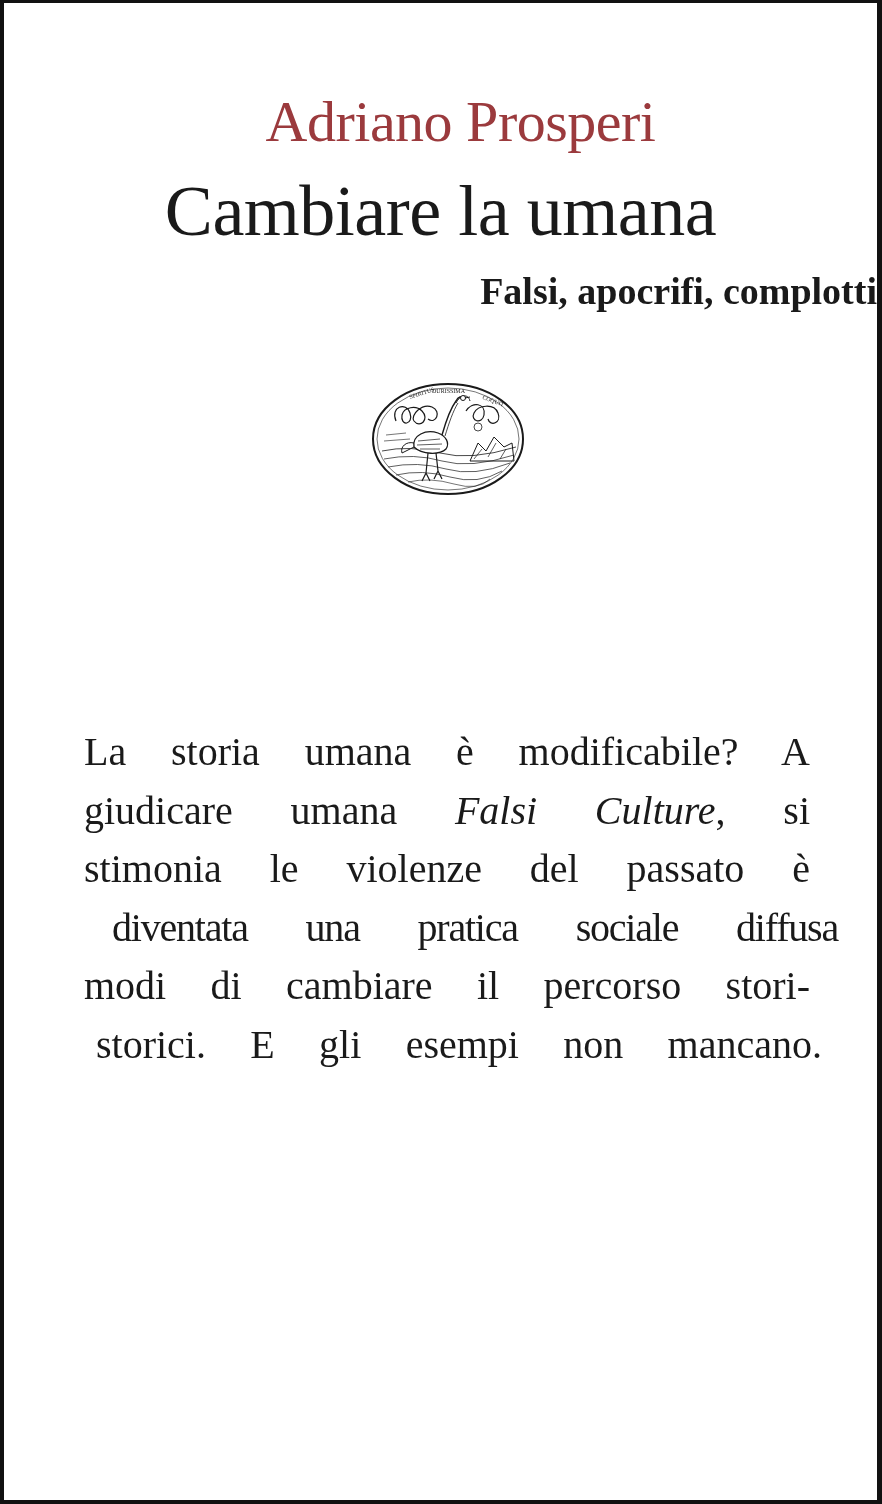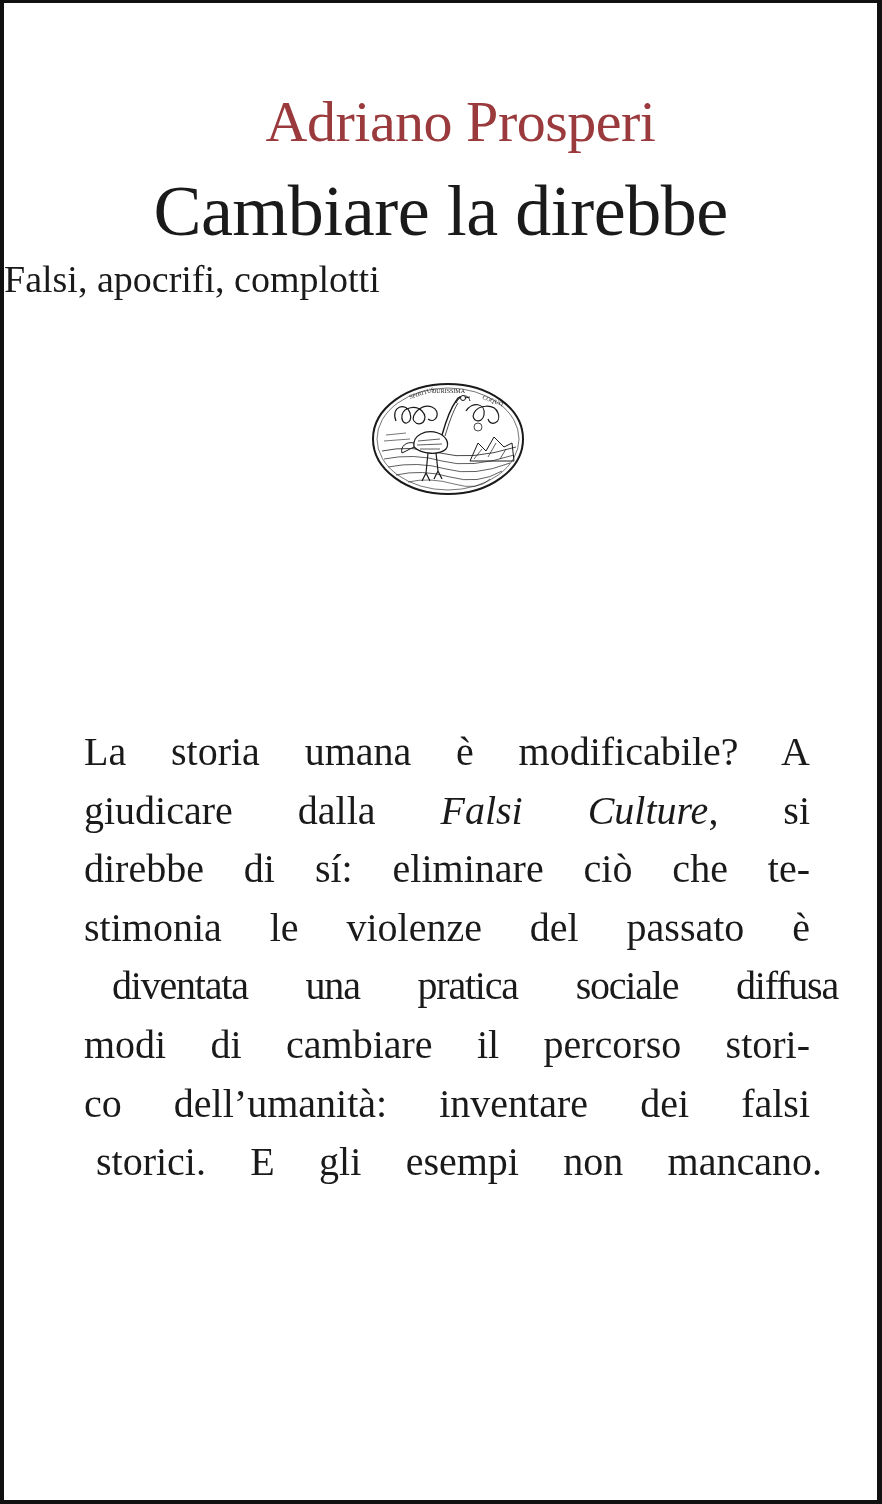--- a/index.html
+++ b/index.html
@@ -51,26 +51,27 @@
       font-size: 72px;
       line-height: 84px;
       color: #1a1a1a;
       letter-spacing: -0.5px;
       white-space: nowrap;
     }
     .subtitle {
       position: absolute;
       left: 0;
       width: 100%;
-      top: 252px;
-      text-align: left;
+      top: 264px;
+      text-align: right;
       font-size: 38px;
       line-height: 48px;
       color: #1a1a1a;
       white-space: nowrap;
+      font-weight: bold;
     }
     .emblem {
       position: absolute;
       left: 366px;
       top: 378px;
       width: 156px;
       height: 116px;
     }
     .blurb {
       position: absolute;
@@ -97,21 +98,21 @@
       font-style: italic;
     }
   </style>
 </head>
 <body>
 
 <div class="cover">
 
   <div class="author serif">Adriano Prosperi</div>
 
-  <div class="title serif">Cambiare la direbbe</div>
+  <div class="title serif">Cambiare la umana</div>
 
   <div class="subtitle serif">Falsi, apocrifi, complotti</div>
 
   <div class="emblem">
     <svg width="156" height="116" viewBox="0 0 156 116" xmlns="http://www.w3.org/2000/svg">
 
       <ellipse cx="78" cy="58" rx="75" ry="55" fill="#ffffff" stroke="#1a1a1a" stroke-width="2"></ellipse>
       <ellipse cx="78" cy="58" rx="71" ry="51" fill="none" stroke="#1a1a1a" stroke-width="0.6"></ellipse>
 
       <path d="M12 70 Q40 64 70 72 T146 66" fill="none" stroke="#1a1a1a" stroke-width="0.8"></path>
@@ -145,22 +146,20 @@
       <circle cx="108" cy="46" r="4" fill="none" stroke="#1a1a1a" stroke-width="0.8"></circle>
 
       <text x="40" y="18" font-size="6" fill="#1a1a1a" font-family="Liberation Serif, serif" transform="rotate(-18 40 18)">SPIRITUS</text>
       <text x="62" y="12" font-size="6" fill="#1a1a1a" font-family="Liberation Serif, serif">DURISSIMA</text>
       <text x="112" y="18" font-size="6" fill="#1a1a1a" font-family="Liberation Serif, serif" transform="rotate(20 112 18)">COQUIT</text>
     </svg>
   </div>
 
   <div class="blurb serif">
     <span class="line" style="display: block; width: 726px;">La storia umana è modificabile? A</span>
-    <span class="line" style="display: block; width: 726px;"><span>giudicare dalla </span><em>Falsi Culture</em><span>, si</span></span>
-    <span class="line" style="display: block; width: 726px;">direbbe di sí: eliminare ciò che te-</span>
+    <span class="line" style="display: block; width: 726px;"><span>giudicare umana </span><em>Falsi Culture</em><span>, si</span></span>
     <span class="line" style="display: block; width: 726px;">stimonia le violenze del passato è</span>
     <span class="line tight" style="display: block; width: 726px; margin-left: 28px;">diventata una pratica sociale diffusa</span>
     <span class="line" style="display: block; width: 726px;">modi di cambiare il percorso stori-</span>
-    <span class="line" style="display: block; width: 726px;">co dell’umanità: inventare dei falsi</span>
     <span class="line" style="display: block; width: 726px; margin-left: 12px;">storici. E gli esempi non mancano.</span>
   </div>
 
 </div>
 
 </body></html>

